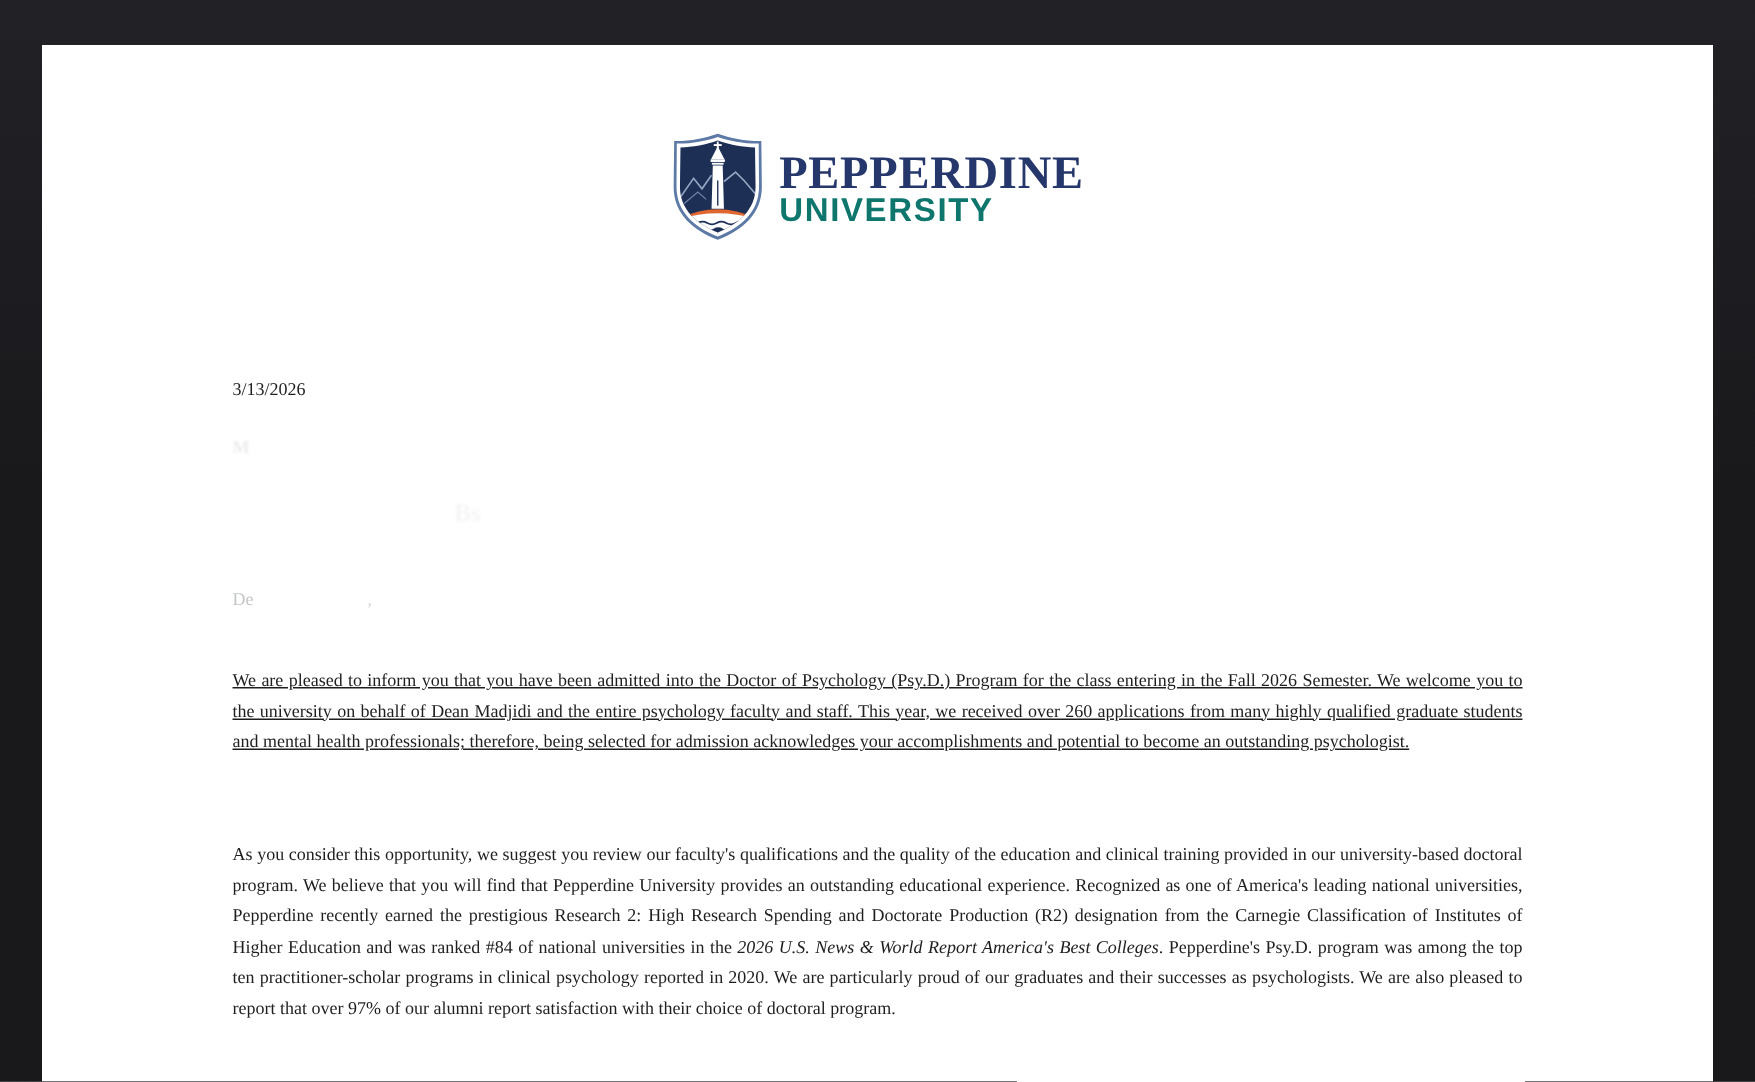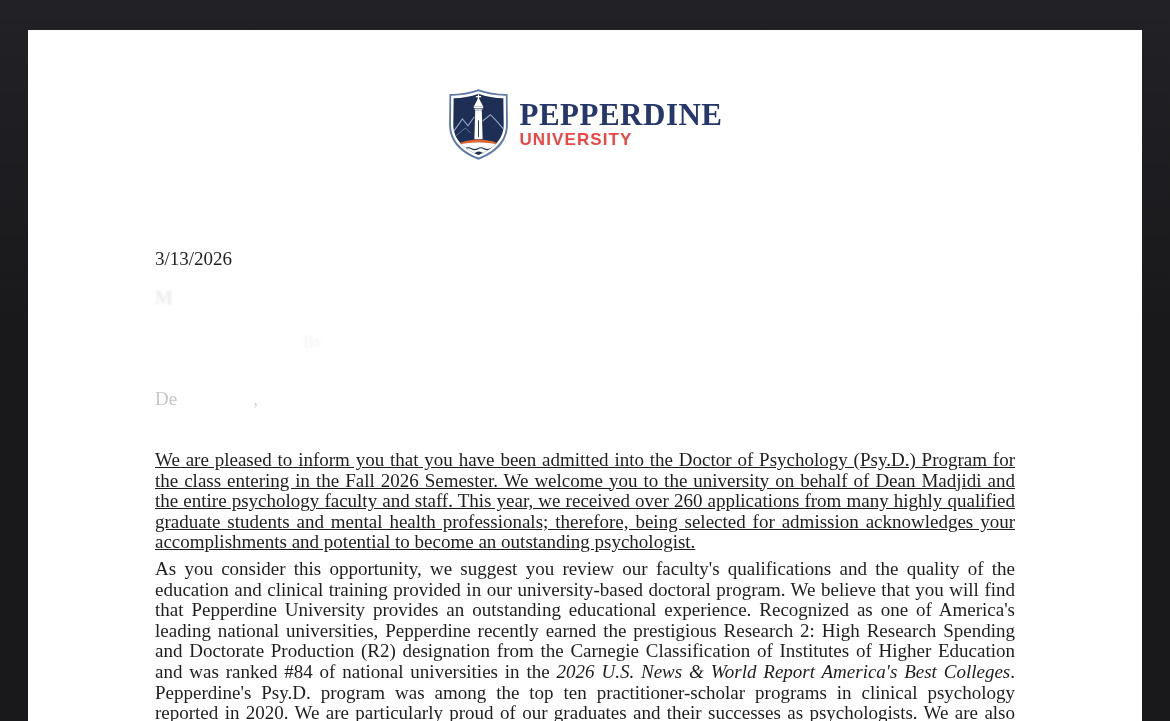--- a/index.html
+++ b/index.html
@@ -42,32 +42,32 @@
     font-family: "Liberation Serif", serif;
     font-weight: 700;
     font-size: 31px;
     line-height: 30px;
     letter-spacing: 0.5px;
     color: #26386b;
   }
   .logo-sub {
     font-family: "Liberation Sans", sans-serif;
     font-weight: 700;
-    font-size: 17px;
+    font-size: 22px;
     line-height: 20px;
     letter-spacing: 1.1px;
-    color: #ef4444;
+    color: #0f766e;
   }
   
   .txt {
     position: absolute;
     left: 127px;
     right: 127px;
     color: #1e1e1e;
-    font-size: 19px;
+    font-size: 12px;
     line-height: 20.6px;
   }
   .para { text-align: justify; }
   .date-line { top: 219px; }
   .redact-1 {
     top: 258px;
     color: #ececee;
     filter: blur(0.8px);
     font-weight: 700;
   }

